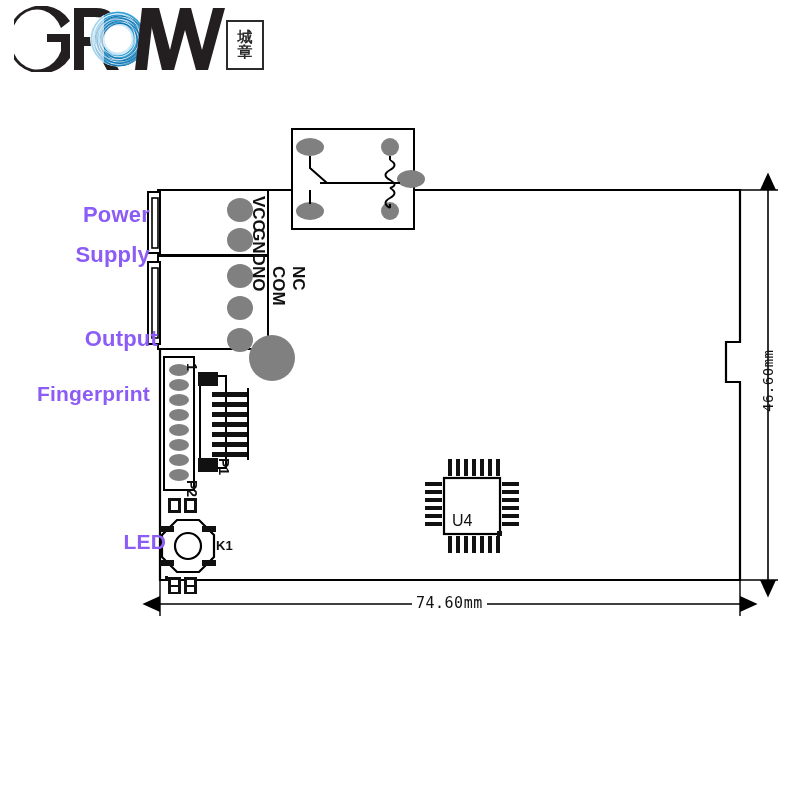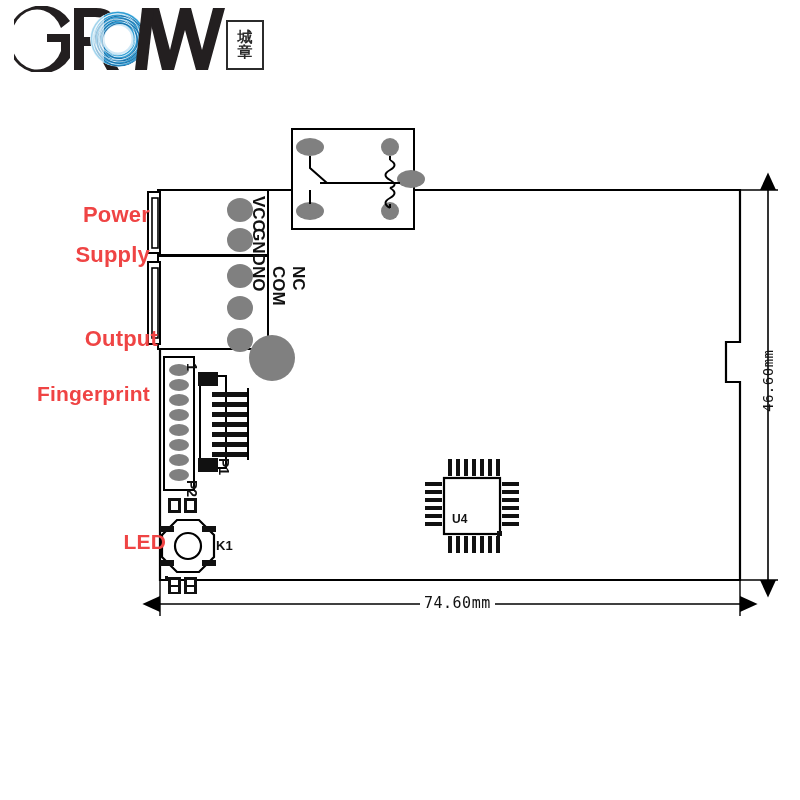--- a/index.html
+++ b/index.html
@@ -14,40 +14,40 @@
               display:flex;flex-direction:column;align-items:center;
               justify-content:center;line-height:1;}
   #logo .seal span{font-family:"DejaVu Sans",sans-serif;font-size:15px;
                    color:#2b2b2b;font-weight:bold;}
 
   
   #drawing{position:absolute;left:0;top:80px;width:800px;height:560px;}
 
   
   .callout{position:absolute;text-align:right;font-size:21px;
-           font-weight:bold;color:#ef4444;white-space:nowrap;
+           font-weight:bold;color:#8b5cf6;white-space:nowrap;
            letter-spacing:.2px;}
   .callout.big{font-size:22px;}
 
   
   .pinlabel{position:absolute;font-size:17px;font-weight:bold;
             transform-origin:left top;transform:rotate(90deg);
             white-space:nowrap;font-family:"Liberation Sans",sans-serif;}
   .conlabel{position:absolute;font-size:14px;font-weight:bold;
             transform-origin:left top;transform:rotate(90deg);
             white-space:nowrap;}
   .dimlabel-v{position:absolute;font-size:14px;
               font-family:"DejaVu Sans Mono",monospace;
               transform-origin:left top;transform:rotate(-90deg);
               white-space:nowrap;letter-spacing:.5px;}
   .dimlabel-h{position:absolute;font-size:15px;
               font-family:"DejaVu Sans Mono",monospace;
               white-space:nowrap;letter-spacing:.5px;background:#fff;
-              padding:0 4px;margin-left:8px;}
-  .chiplabel{position:absolute;font-size:12px;font-weight:bold;}
+              padding:0 4px;}
+  .chiplabel{position:absolute;font-size:16px;font-weight:normal;}
   .reflabel{position:absolute;font-size:13px;font-weight:bold;}
 </style>
 </head>
 <body>
 
 <div id="logo">
 
   <svg class="wordmark" width="212" height="66" viewBox="0 0 212 66">
     <defs>
       <clipPath id="oclip">

